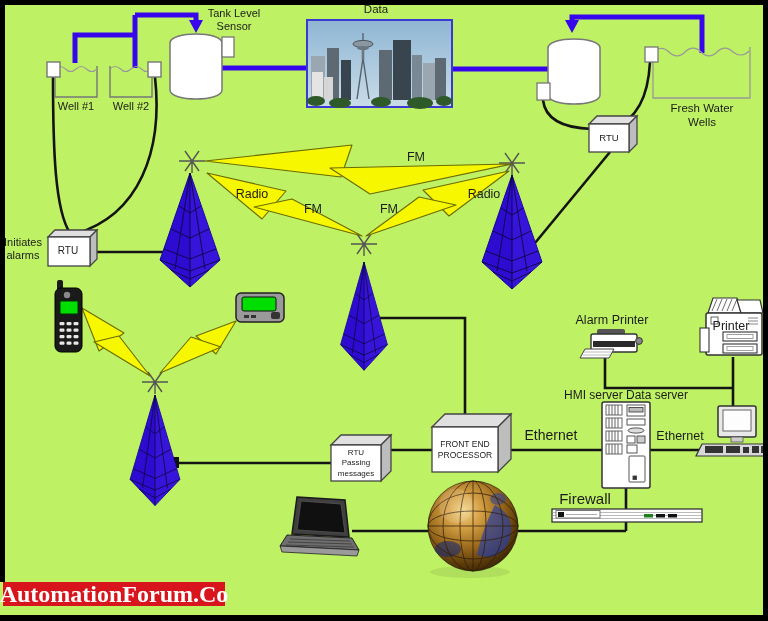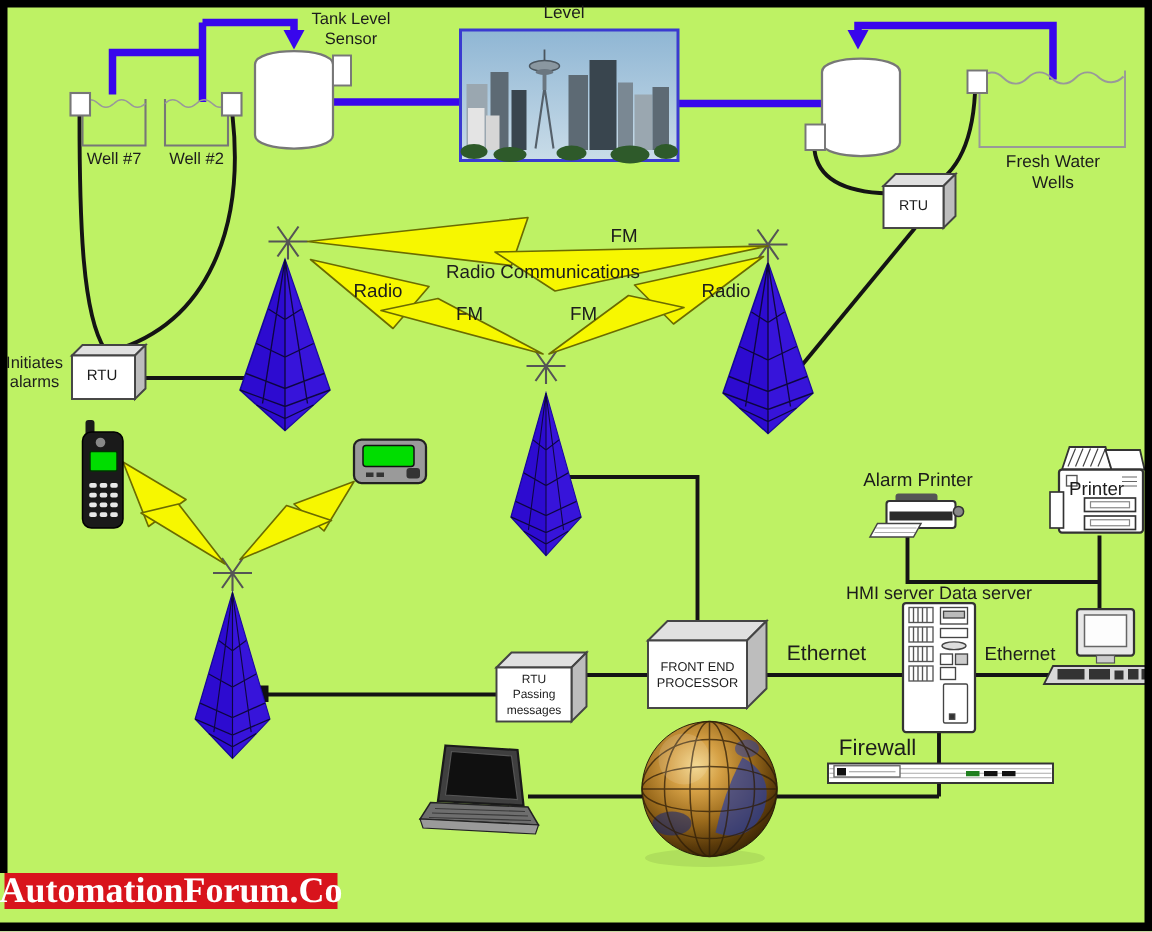--- a/index.html
+++ b/index.html
@@ -304,30 +304,29 @@
   <g fill="#000">
     <rect x="0" y="0" width="768" height="5"></rect>
     <rect x="0" y="0" width="5" height="582"></rect>
     <rect x="763" y="0" width="5" height="616"></rect>
     <rect x="0" y="615" width="768" height="6"></rect>
   </g>
 </svg>
 
 <div class="lbl" style="left:234px;top:7px;font-size:11px;">Tank Level
 Sensor</div>
-<div class="lbl" style="left:376px;top:3px;font-size:11.5px;">Level</div>
-<div class="lbl" style="left:76px;top:100px;font-size:11px;">Well #7</div>
+<div class="lbl" style="left:376px;top:3px;font-size:11.5px;">Data</div>
+<div class="lbl" style="left:76px;top:100px;font-size:11px;">Well #1</div>
 <div class="lbl" style="left:131px;top:100px;font-size:11px;">Well #2</div>
 <div class="lbl" style="left:702px;top:102px;font-size:11.5px;">Fresh Water Wells</div>
 <div class="lbl" style="left:609px;top:132px;font-size:9.5px;">RTU</div>
 <div class="lbl" style="left:23px;top:236px;font-size:11px;">Initiates
 alarms</div>
 <div class="lbl" style="left:68px;top:245px;font-size:10px;">RTU</div>
 <div class="lbl" style="left:416px;top:150px;font-size:12.5px;">FM</div>
-<div class="lbl" style="left:362px;top:174px;font-size:12.5px;">Radio Communications</div>
 <div class="lbl" style="left:252px;top:187px;font-size:12.5px;">Radio</div>
 <div class="lbl" style="left:313px;top:202px;font-size:12.5px;">FM</div>
 <div class="lbl" style="left:389px;top:202px;font-size:12.5px;">FM</div>
 <div class="lbl" style="left:484px;top:187px;font-size:12.5px;">Radio</div>
 <div class="lbl" style="left:356px;top:448px;font-size:8px;line-height:1.3;">RTU
 Passing
 messages</div>
 <div class="lbl" style="left:465px;top:439px;font-size:8.5px;line-height:1.3;">FRONT END
 PROCESSOR</div>
 <div class="lbl" style="left:551px;top:427px;font-size:14px;">Ethernet</div>

